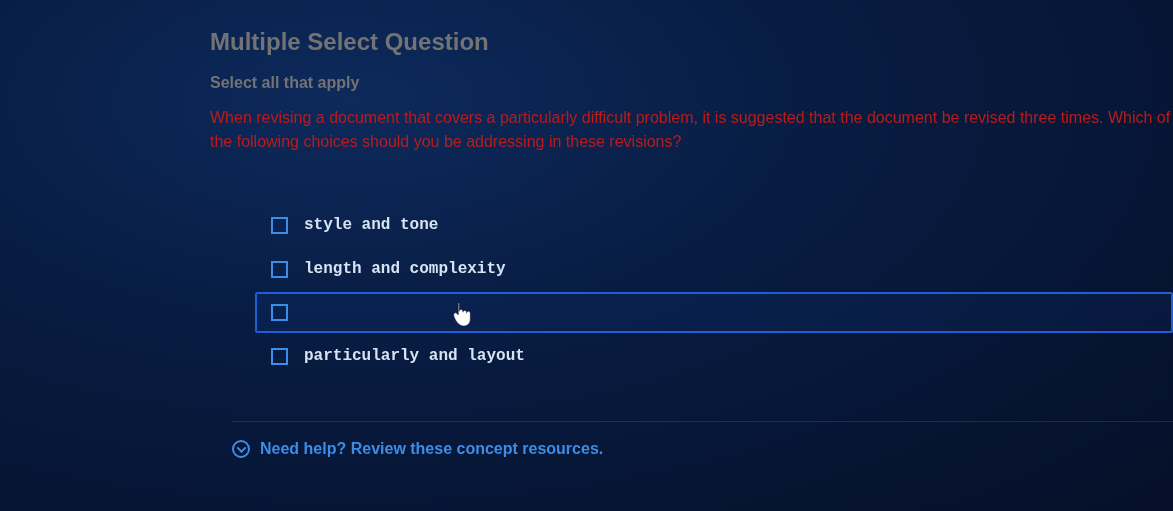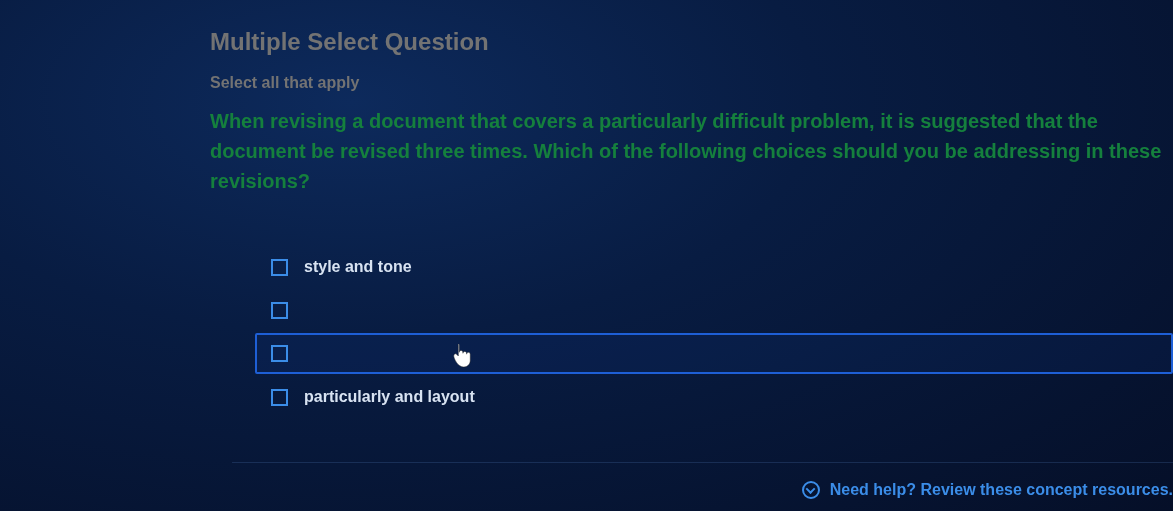--- a/index.html
+++ b/index.html
@@ -18,32 +18,33 @@
       color: #737373;
       margin-bottom: 18px;
     }
     .instruction {
       font-size: 16px;
       font-weight: 700;
       color: #737373;
       margin-bottom: 14px;
     }
     .prompt {
-      font-size: 20px;
-      font-weight: 700;
-      color: #15803d;
+      font-size: 16px;
+      font-weight: 400;
+      color: #b91c1c;
       line-height: 1.5;
       margin-bottom: 50px;
       max-width: 980px;
     }
     .options {
       margin-left: 45px;
       display: flex;
       flex-direction: column;
       gap: 2px;
+      font-family: Liberation Mono, monospace;
     }
     .option {
       display: flex;
       align-items: center;
       gap: 16px;
       padding: 10px 14px;
       border: 2px solid transparent;
       border-radius: 2px;
       cursor: pointer;
       position: relative;
@@ -74,21 +75,20 @@
     }
     .help-row {
       margin-top: 44px;
       margin-left: 22px;
       display: flex;
       align-items: center;
       gap: 10px;
       border-top: 1px solid rgba(80,120,180,0.25);
       padding-top: 18px;
       cursor: pointer;
-      justify-content: flex-end;
     }
     .chevron-circle {
       width: 18px;
       height: 18px;
       border: 2px solid #3b8de8;
       border-radius: 50%;
       display: flex;
       align-items: center;
       justify-content: center;
       flex-shrink: 0;
@@ -113,20 +113,21 @@
 <div class="instruction">Select all that apply</div>
 <div class="prompt">When revising a document that covers a particularly difficult problem, it is suggested that the document be revised three times. Which of the following choices should you be addressing in these revisions?</div>
 
 <div class="options">
   <div class="option">
     <span class="checkbox"></span>
     <span class="option-label">style and tone</span>
   </div>
   <div class="option">
     <span class="checkbox"></span>
+    <span class="option-label">length and complexity</span>
   </div>
   <div class="option hovered">
     <span class="checkbox"></span>
     <svg class="cursor" viewBox="0 0 24 28">
       <path d="M8 2 C8 2 8 14 8 14 L6 12 C5 11 3 12 3 14 C3 15 4 18 6 21 C8 24 11 26 14 26 C18 26 21 23 21 19 L21 12 C21 11 20 10 19 10 C18 10 17 11 17 12 L17 11 C17 10 16 9 15 9 C14 9 13 10 13 11 L13 10 C13 9 12 8 11 8 C10 8 9 9 9 10 L9 2 C9 1.5 8.5 1 8 1 C7.5 1 8 2 8 2 Z" fill="#ffffff" stroke="#222" stroke-width="0.5"></path>
     </svg>
   </div>
   <div class="option">
     <span class="checkbox"></span>
     <span class="option-label">particularly and layout</span>

